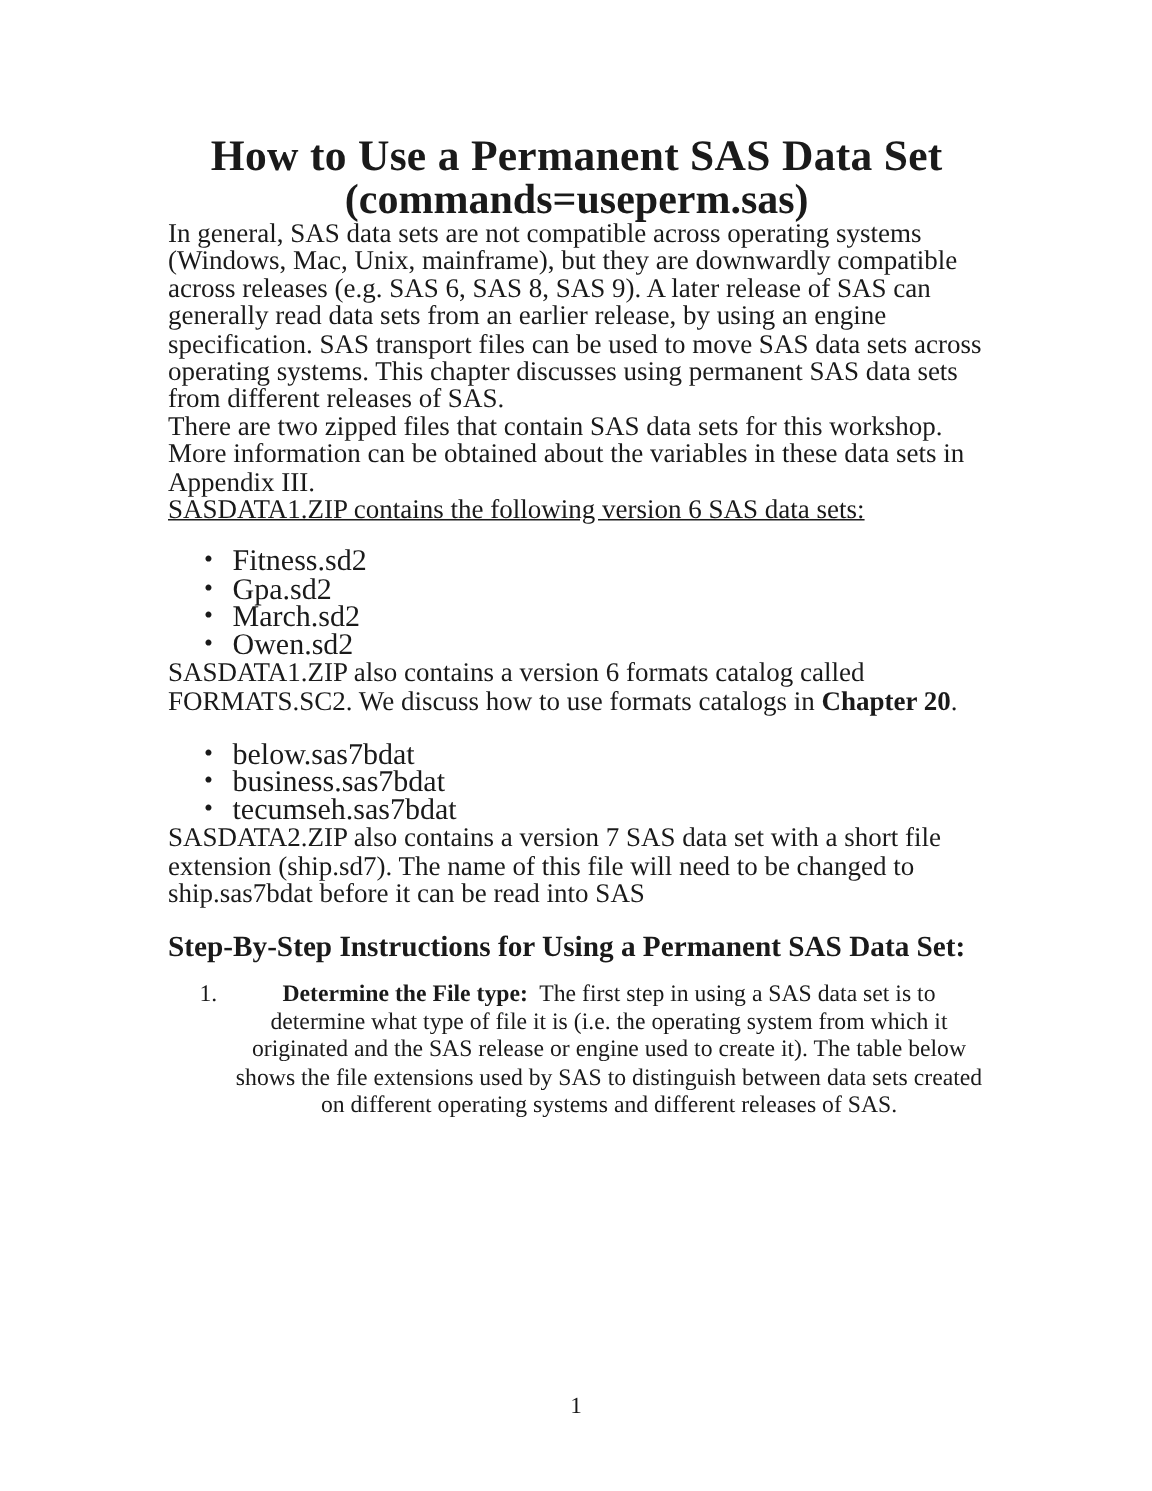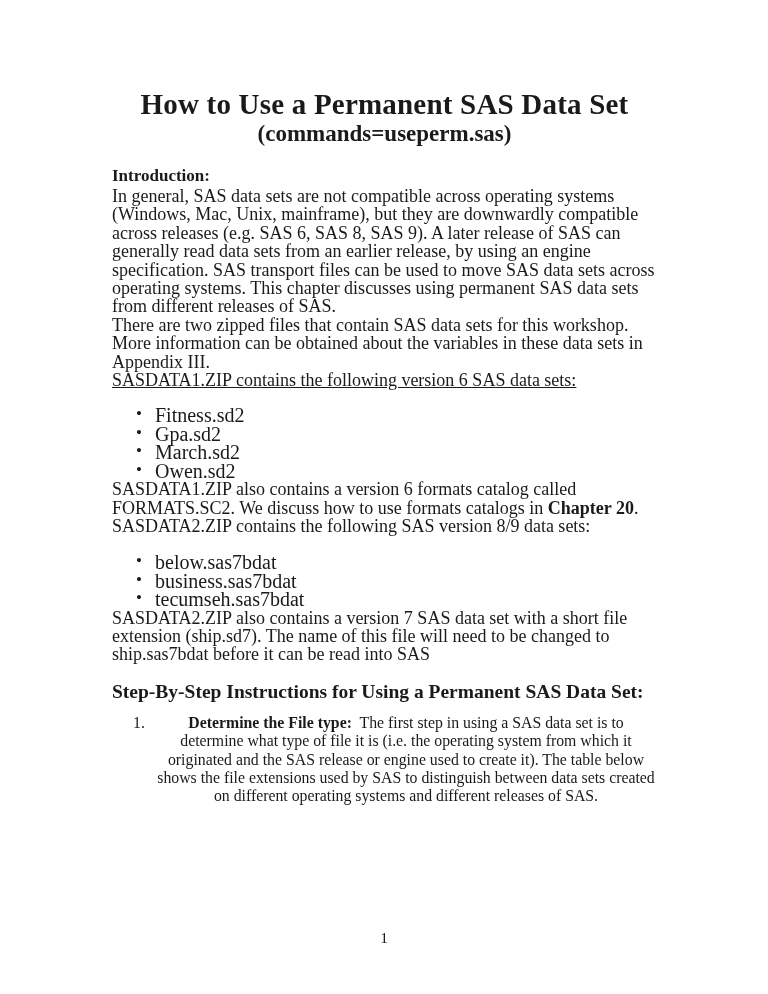--- a/index.html
+++ b/index.html
@@ -17,21 +17,21 @@
   .doc-title {
     margin: 0;
     font-size: 29px;
     line-height: 31px;
     font-weight: bold;
     text-align: center;
     letter-spacing: 0.2px;
   }
   .doc-subtitle {
     margin: 1px 0 0 0;
-    font-size: 23px;
+    font-size: 28px;
     line-height: 25px;
     font-weight: bold;
     text-align: center;
   }
   .h-intro {
     margin: 19px 0 0 0;
     font-size: 17px;
     line-height: 22px;
     font-weight: bold;
   }
@@ -95,38 +95,36 @@
   b { font-weight: bold; }
 </style>
 </head>
 <body>
 
 <div class="page">
 
   <h1 class="doc-title">How to Use a Permanent SAS Data Set</h1>
   <div class="doc-subtitle">(commands=useperm.sas)</div>
 
-  <h2 class="h-intro">Introduction:</h2>
 
   <p class="body p1">In general, SAS data sets are not compatible across operating systems (Windows, Mac, Unix, mainframe), but they are downwardly compatible across releases (e.g. SAS 6, SAS 8, SAS 9). A later release of SAS can generally read data sets from an earlier release, by using an engine specification. SAS transport files can be used to move SAS data sets across operating systems. This chapter discusses using permanent SAS data sets from different releases of SAS.</p>
 
   <p class="body p2">There are two zipped files that contain SAS data sets for this workshop. More information can be obtained about the variables in these data sets in Appendix III.</p>
 
   <p class="body p3">SASDATA1.ZIP contains the following version 6 SAS data sets:</p>
 
   <ul class="file-list">
       <li>Fitness.sd2</li>
       <li>Gpa.sd2</li>
       <li>March.sd2</li>
       <li>Owen.sd2</li>
     </ul>
 
   <p class="body p4"><span>SASDATA1.ZIP also contains a version 6 formats catalog called FORMATS.SC2. We discuss how to use formats catalogs in </span><b>Chapter 20</b><span>.</span></p>
 
-  <p class="body p5">SASDATA2.ZIP contains the following SAS version 8/9 data sets:</p>
 
   <ul class="file-list second">
       <li>below.sas7bdat</li>
       <li>business.sas7bdat</li>
       <li>tecumseh.sas7bdat</li>
     </ul>
 
   <p class="body p6">SASDATA2.ZIP also contains a version 7 SAS data set with a short file extension (ship.sd7). The name of this file will need to be changed to ship.sas7bdat before it can be read into SAS</p>
 
   <h2 class="h-steps">Step-By-Step Instructions for Using a Permanent SAS Data Set:</h2>

